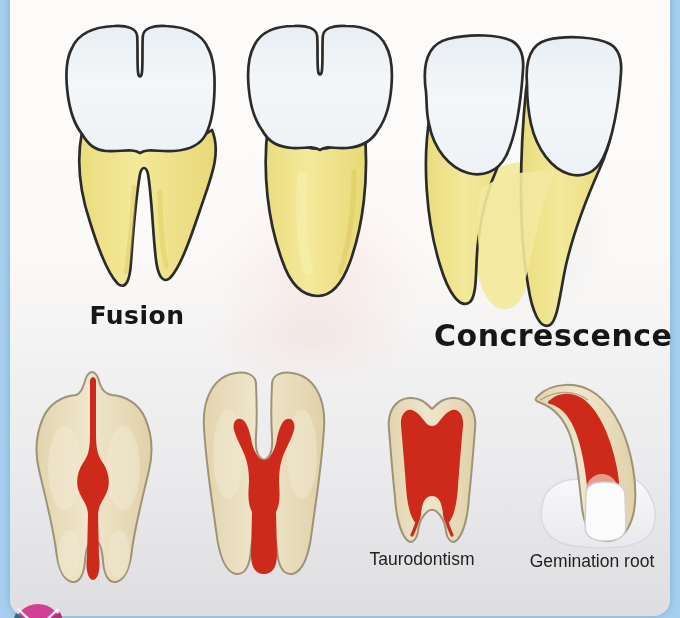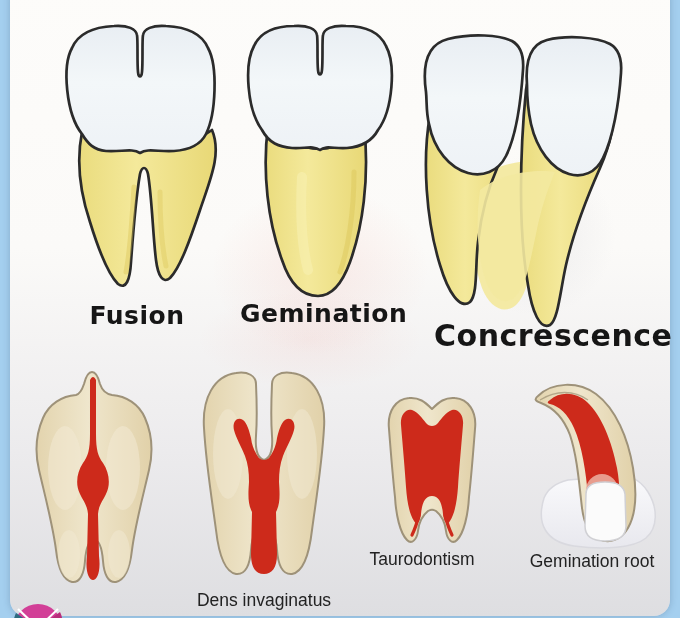--- a/index.html
+++ b/index.html
@@ -125,24 +125,22 @@
     <svg class="illus" style="left:526px;top:376px" width="140" height="176" viewBox="0 0 140 176">
       <path fill="url(#gradGum)" stroke="#d9d9df" stroke-width="1.5" d="M 18,122 C 10,148 20,166 48,170 C 78,174 108,172 120,162 C 132,152 132,132 122,116 C 114,103 102,98 90,100 L 42,104 C 30,107 22,112 18,122 Z"></path>
       <path class="o-soft" fill="url(#gradTan)" d="M 12,20 C 26,6 52,5 70,18 C 90,33 102,62 107,92 C 111,116 110,138 102,152 C 95,164 83,168 73,163 C 64,159 58,148 56,132 C 53,106 51,80 44,59 C 38,43 28,32 15,27 C 9,25 8,23 12,20 Z"></path>
       <path class="f-none" stroke="#8f8368" stroke-width="1.3" opacity=".6" d="M 14,24 C 30,14 48,14 62,24"></path>
       <path class="f-red" d="M 24,24 C 34,15 50,16 61,26 C 76,40 86,66 91,92 C 95,114 94,134 88,148 C 84,156 78,158 72,152 C 66,146 63,134 62,120 C 60,96 56,70 48,52 C 42,38 33,30 24,28 C 21,27 21,26 24,24 Z"></path>
       <ellipse cx="76" cy="114" rx="16" ry="16" fill="#eba89a" opacity=".9"></ellipse>
       <path fill="#fbfbfb" stroke="#d0d0d4" stroke-width="1.5" d="M 60,118 C 60,110 66,106 79,106 C 92,106 98,110 99,118 L 100,150 C 100,160 93,165 79,165 C 65,165 59,160 59,150 Z"></path>
     </svg>
 
     <div class="lbl-top" style="left:57px;top:301px;width:160px">Fusion</div>
-    <div class="lbl-top" style="left:240px;top:299px;width:160px">Gemination</div>
     <div class="lbl-top" style="left:434px;top:318px;width:180px;font-size:30px">Concrescence</div>
 
-    <div class="lbl-bot" style="left:184px;top:590px;width:160px">Dens invaginatus</div>
     <div class="lbl-bot" style="left:342px;top:549px;width:160px">Taurodontism</div>
     <div class="lbl-bot" style="left:512px;top:551px;width:160px">Gemination root</div>
 
     <svg class="illus" style="left:8px;top:598px" width="60" height="30" viewBox="0 0 60 30">
       <circle cx="30" cy="30" r="24" fill="var(--c-logo_pink)"></circle>
       <path d="M 30,30 L 8,15 A 24,24 0 0 0 6,30 Z" fill="var(--c-logo_teal)"></path>
       <path d="M 30,30 L 52,14 A 24,24 0 0 1 54,30 Z" fill="#b82d7a"></path>
       <path d="M 30,30 L 10,11" stroke="#ffffff" stroke-width="2.2" fill="none"></path>
       <path d="M 30,30 L 50,11" stroke="#ffffff" stroke-width="2" fill="none"></path>
     </svg>

